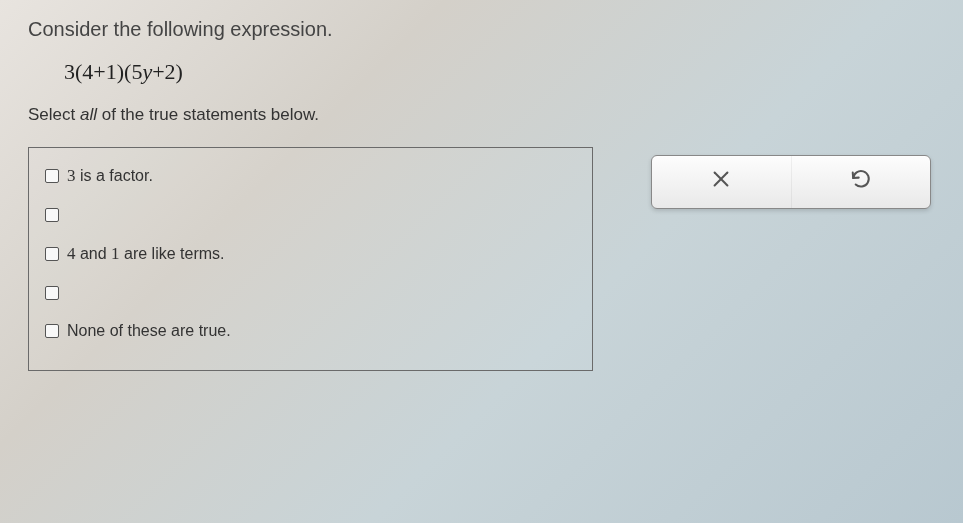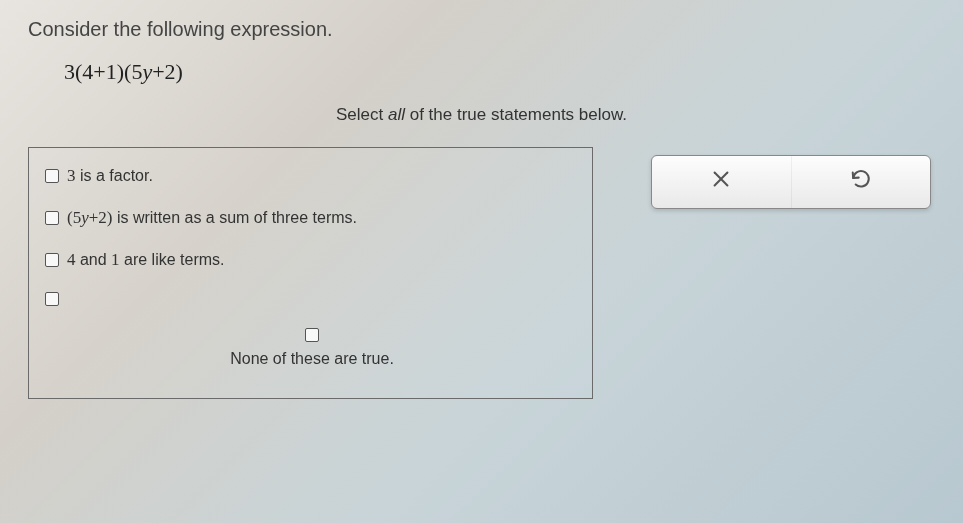--- a/index.html
+++ b/index.html
@@ -26,21 +26,20 @@
       font-family: 'Times New Roman', serif;
       font-size: 22px;
       color: #222;
       margin-left: 36px;
       margin-bottom: 20px;
     }
     .instruction {
       font-size: 17px;
       color: #333;
       margin-bottom: 22px;
-      text-align: center;
     }
     .instruction .italic {
       font-style: italic;
     }
     .content-row {
       display: flex;
       align-items: flex-start;
       gap: 58px;
     }
     .options-box {
@@ -52,21 +51,20 @@
     .option {
       display: flex;
       align-items: center;
       gap: 8px;
       margin-bottom: 22px;
       font-size: 16px;
       color: #333;
     }
     .option:last-child {
       margin-bottom: 16px;
-      flex-direction: column;
     }
     .checkbox {
       width: 14px;
       height: 14px;
       border: 1.5px solid #555;
       background: #f8f8f8;
       border-radius: 2px;
       flex-shrink: 0;
     }
     .mathpart {
@@ -118,23 +116,20 @@
 
     <div class="option">
       <div class="checkbox"></div>
       <div>
         <span class="mathpart">3</span> is a factor.
       </div>
     </div>
 
     <div class="option">
       <div class="checkbox"></div>
-      <div>
-        <span class="mathpart">(5<span style="font-style:italic">y</span>+2)</span> is written as a sum of three terms.
-      </div>
     </div>
 
     <div class="option">
       <div class="checkbox"></div>
       <div>
         <span class="mathpart">4</span> and <span class="mathpart">1</span> are like terms.
       </div>
     </div>
 
     <div class="option">

